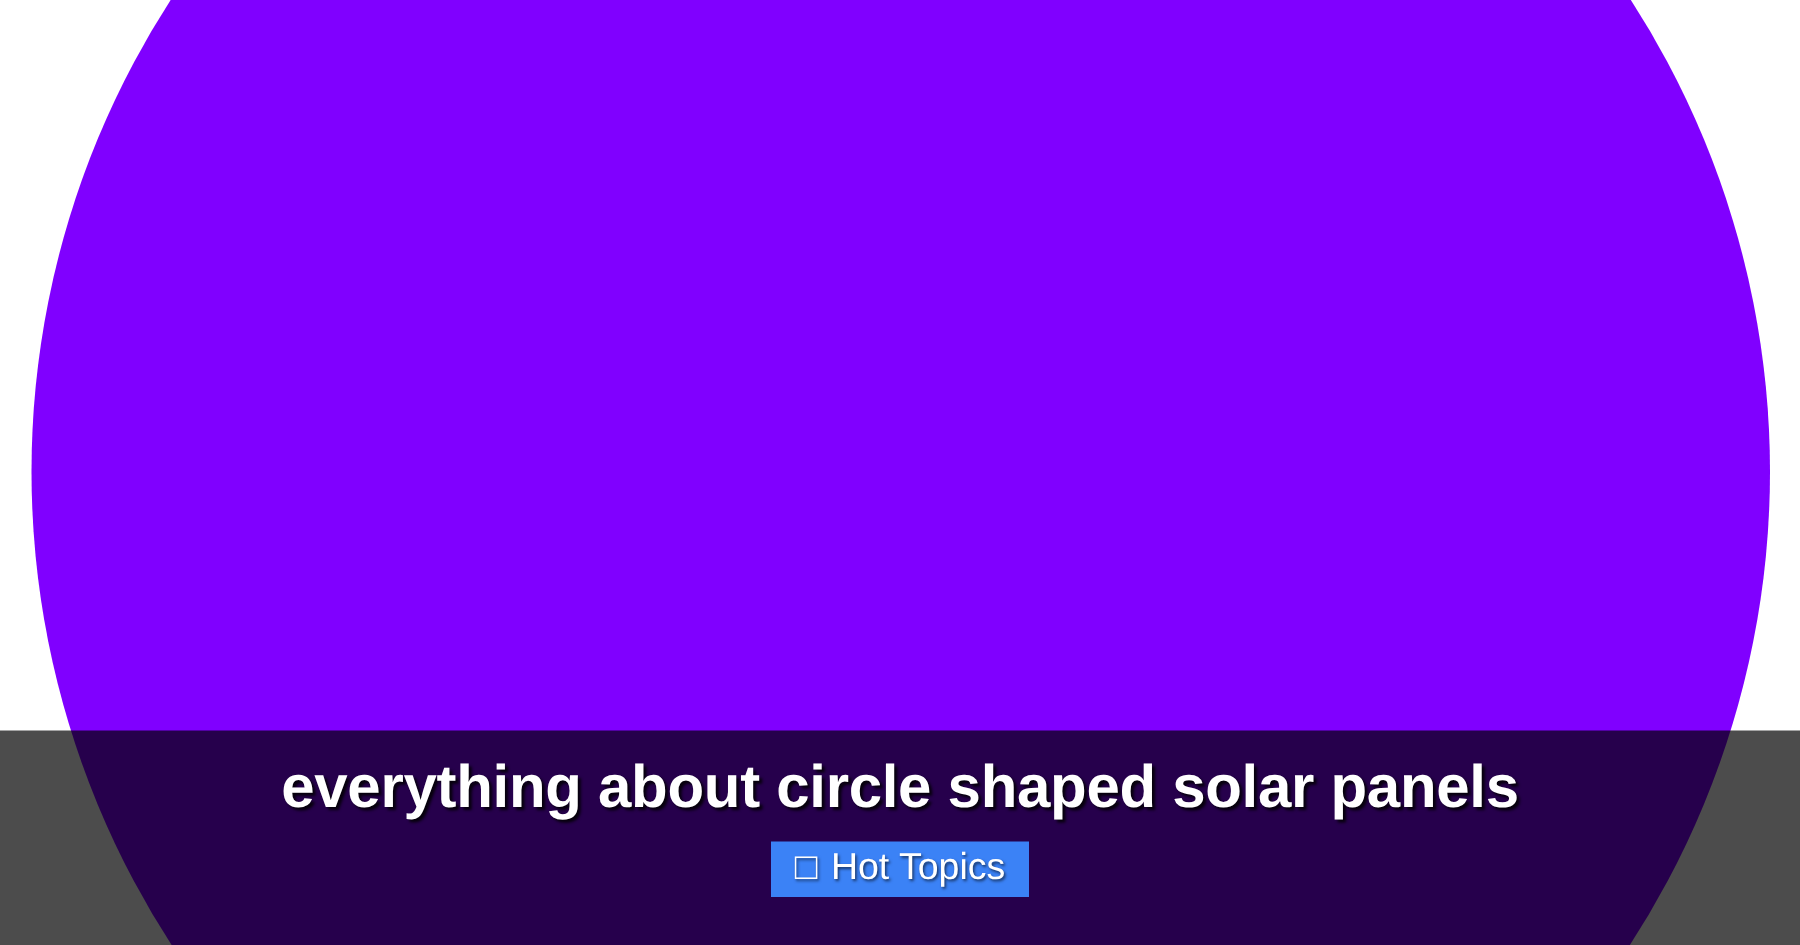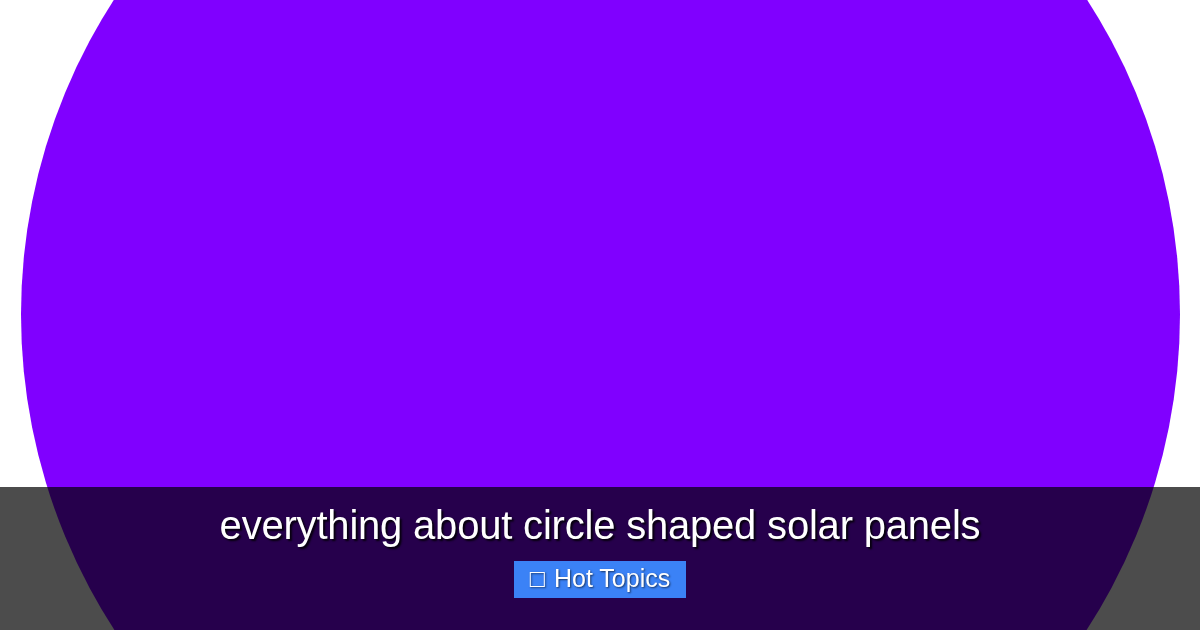--- a/index.html
+++ b/index.html
@@ -50,21 +50,21 @@
     align-items: center;
     justify-content: flex-start;
     padding-top: 10px;
     box-sizing: border-box;
   }
 
   .caption-title {
     color: #ffffff;
     font-size: 40px;
     line-height: 56px;
-    font-weight: normal;
+    font-weight: bold;
     letter-spacing: -0.2px;
     text-align: center;
     white-space: nowrap;
     text-shadow: 2px 2px 2px rgba(0, 0, 0, 0.85);
   }
 
   .caption-badge {
     margin-top: 8px;
     background: #3b82f6;
     color: #ffffff;

